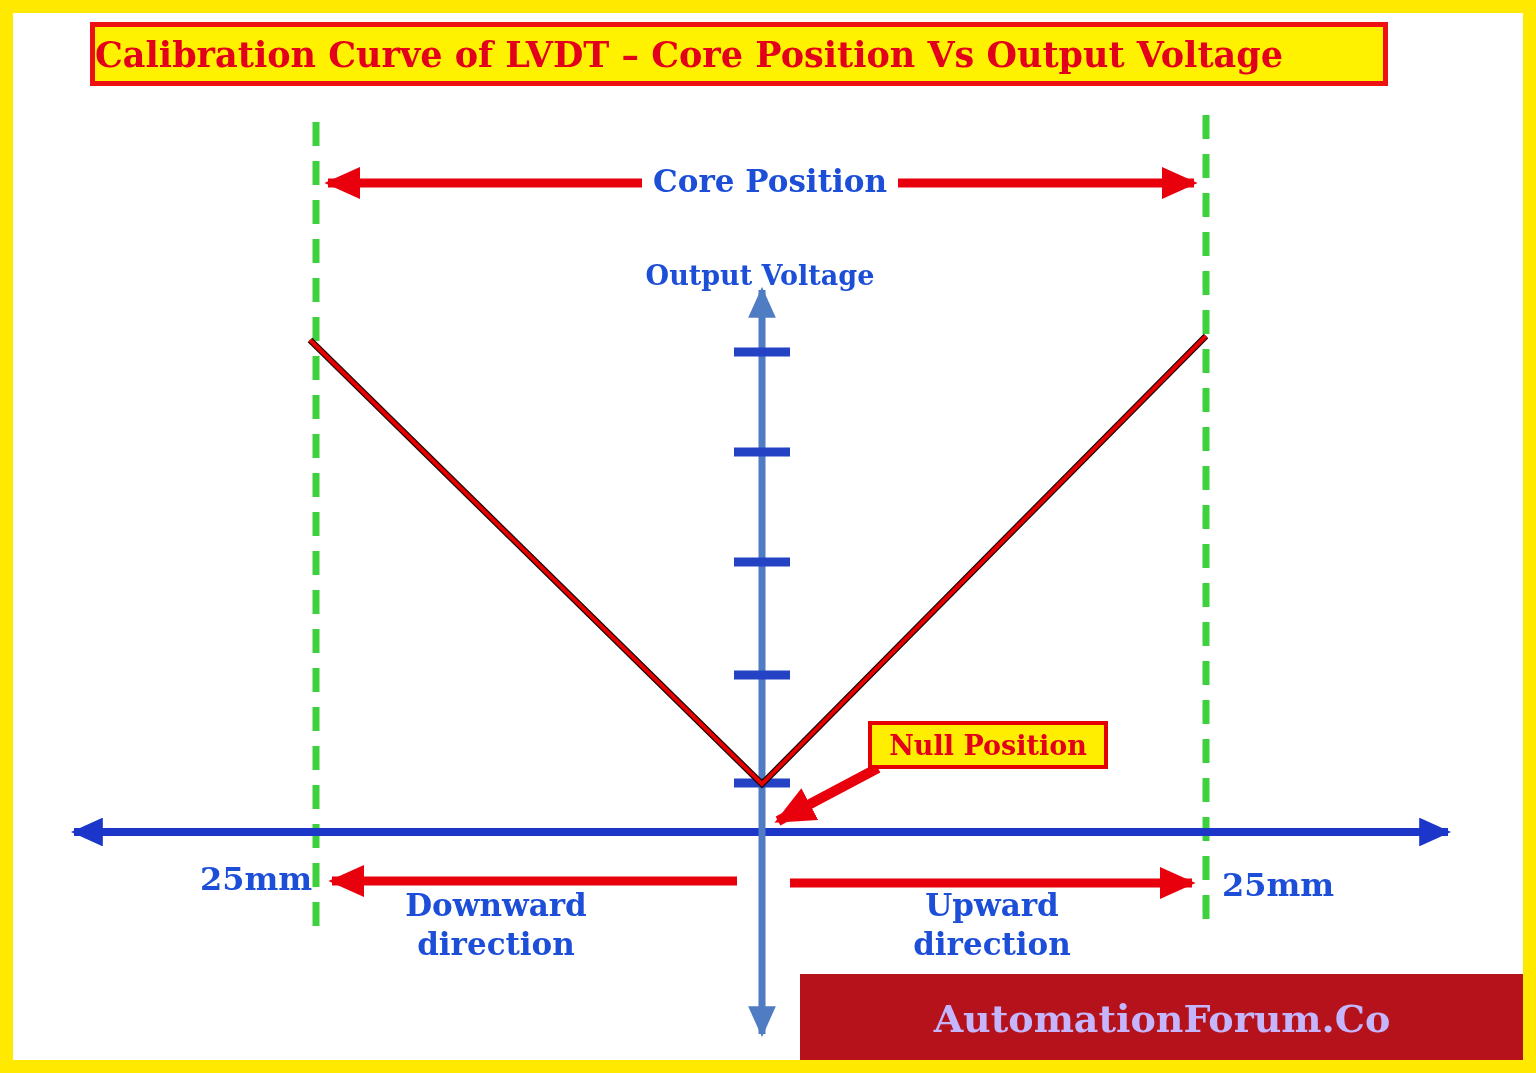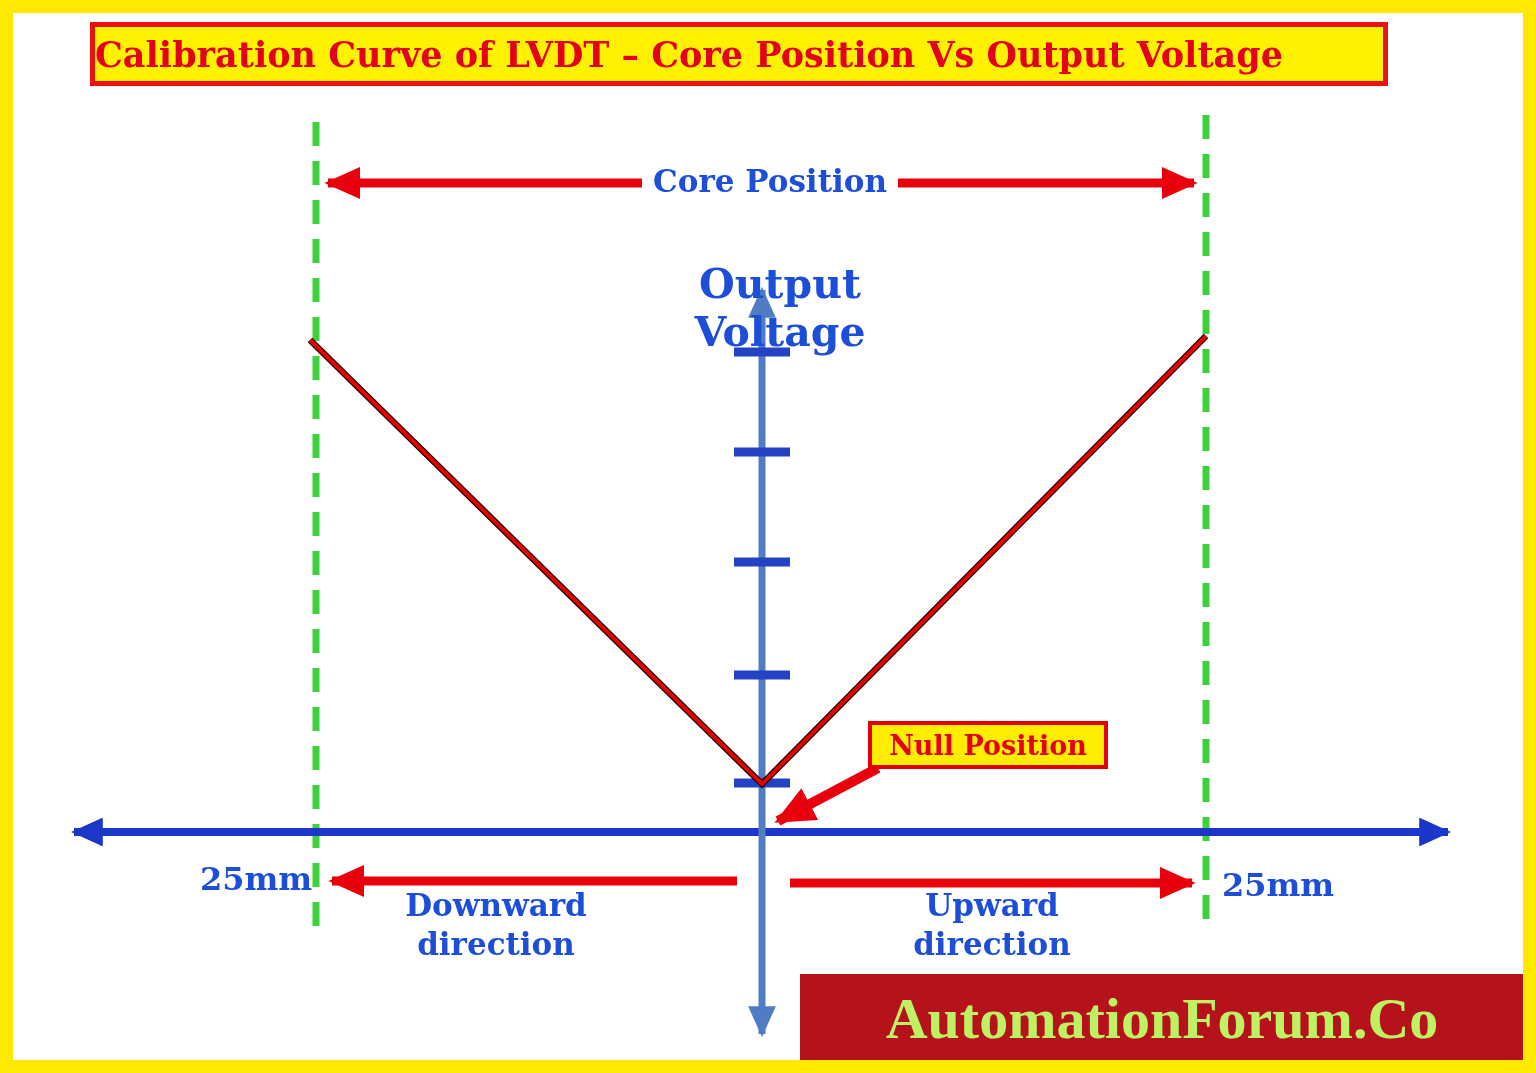--- a/index.html
+++ b/index.html
@@ -30,46 +30,45 @@
     left:90px;top:22px;width:1298px;height:64px;
     background:#fff200;
     border:5px solid #ed1111;
     box-sizing:border-box;
     display:flex;align-items:center;justify-content:flex-start;
     color:#e3001b;
     font-size:35px;
     z-index:20;
   }
   .core-pos{left:640px;top:163px;width:260px;font-size:31px;}
-  .out-volt{left:630px;top:260px;width:300px;font-size:41px;}
+  .out-volt{left:610px;top:260px;width:300px;font-size:27px;}
   .null-box{
     position:absolute;
     left:868px;top:721px;width:240px;height:48px;
     background:#ffee00;
     border:4px solid #e40000;
     box-sizing:border-box;
     display:flex;align-items:center;justify-content:center;
     color:#e3001b;
     font-size:27px;
     z-index:25;
     text-align:right;
   }
   .mm-left{left:196px;top:860px;width:120px;font-size:32px;}
   .mm-right{left:1218px;top:866px;width:120px;font-size:32px;}
   .down-dir{left:378px;top:886px;width:236px;font-size:31px;line-height:1.25;}
   .up-dir{left:872px;top:886px;width:240px;font-size:31px;line-height:1.25;}
   .watermark{
     position:absolute;
     left:800px;top:974px;width:724px;height:88px;
     background:#b5121b;
-    color:#bef264;
+    color:#c4b5fd;
     display:flex;align-items:center;justify-content:center;
-    font-size:58px;
+    font-size:38px;
     z-index:30;
-    font-family:Liberation Serif, serif;
   }
 </style>
 </head>
 <body>
 
 <div class="canvas">
 
   <svg class="layer" viewBox="0 0 1536 1073">
     <defs>
       <marker id="arr-red" viewBox="0 0 10 9" refX="9" refY="4.5" markerWidth="4" markerHeight="3.6" orient="auto-start-reverse">

